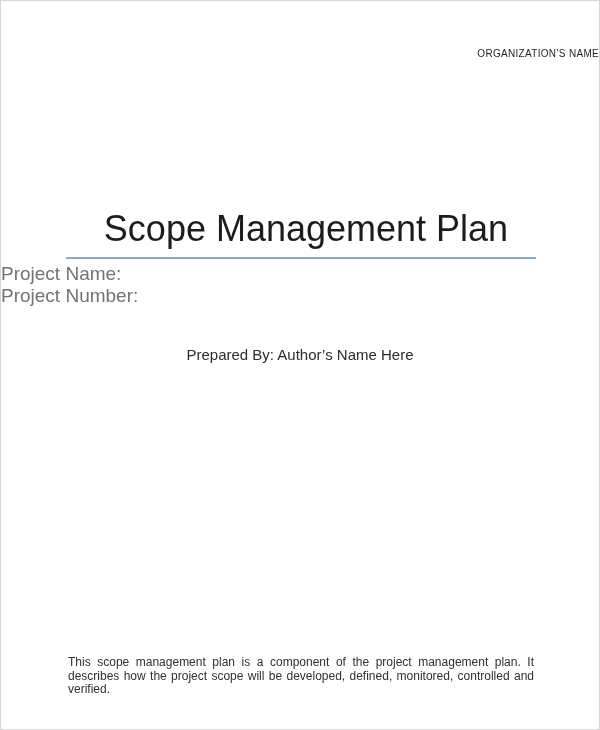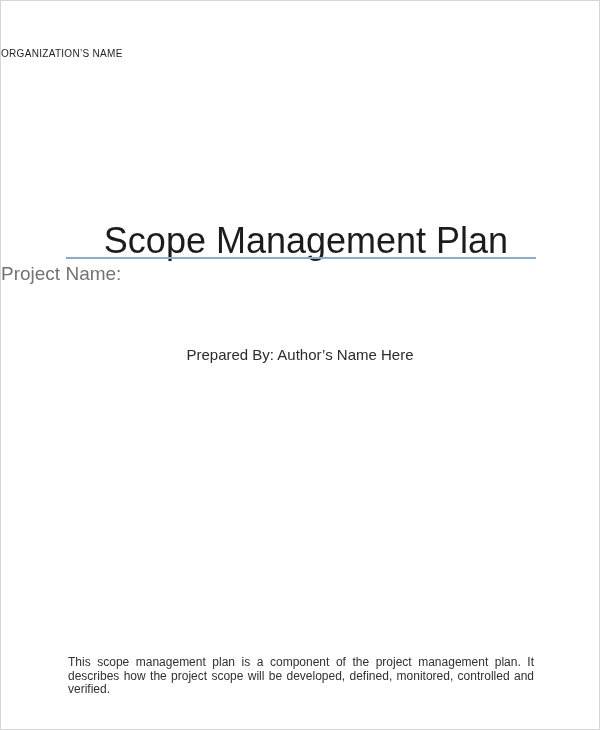--- a/index.html
+++ b/index.html
@@ -16,31 +16,31 @@
     border: 1px solid var(--page-border, #d6d6d6);
     font-family: "Liberation Sans", "DejaVu Sans", sans-serif;
     color: var(--text, #262626);
     overflow: hidden;
   }
   .org-name {
     position: absolute;
     top: 47px;
     left: 0;
     right: 0;
-    text-align: left;
+    text-align: right;
     font-size: 10px;
     letter-spacing: 0.3px;
     color: #1f1f1f;
   }
   .title {
     position: absolute;
     top: 202px;
     left: 12px;
     right: 0;
-    margin: 16px;
+    margin: 4px;
     text-align: center;
     font-size: 36px;
     font-weight: normal;
     line-height: 44px;
     color: #1c1c1c;
     white-space: nowrap;
   }
   .divider {
     position: absolute;
     top: 256px;
@@ -86,20 +86,21 @@
 <div class="page">
 
   <div class="org-name">ORGANIZATION’S NAME</div>
 
   <h1 class="title">Scope Management Plan</h1>
 
   <div class="divider"></div>
 
   <div class="project-lines">
     <div>Project Name:</div>
+    <div>Project Number:</div>
   </div>
 
   <div class="meta">
     <div>Prepared By: Author’s Name Here</div>
   </div>
 
   <div class="footer">This scope management plan is a component of the project management plan. It describes how the project scope will be developed, defined, monitored, controlled and verified.</div>
 
 </div>
 

